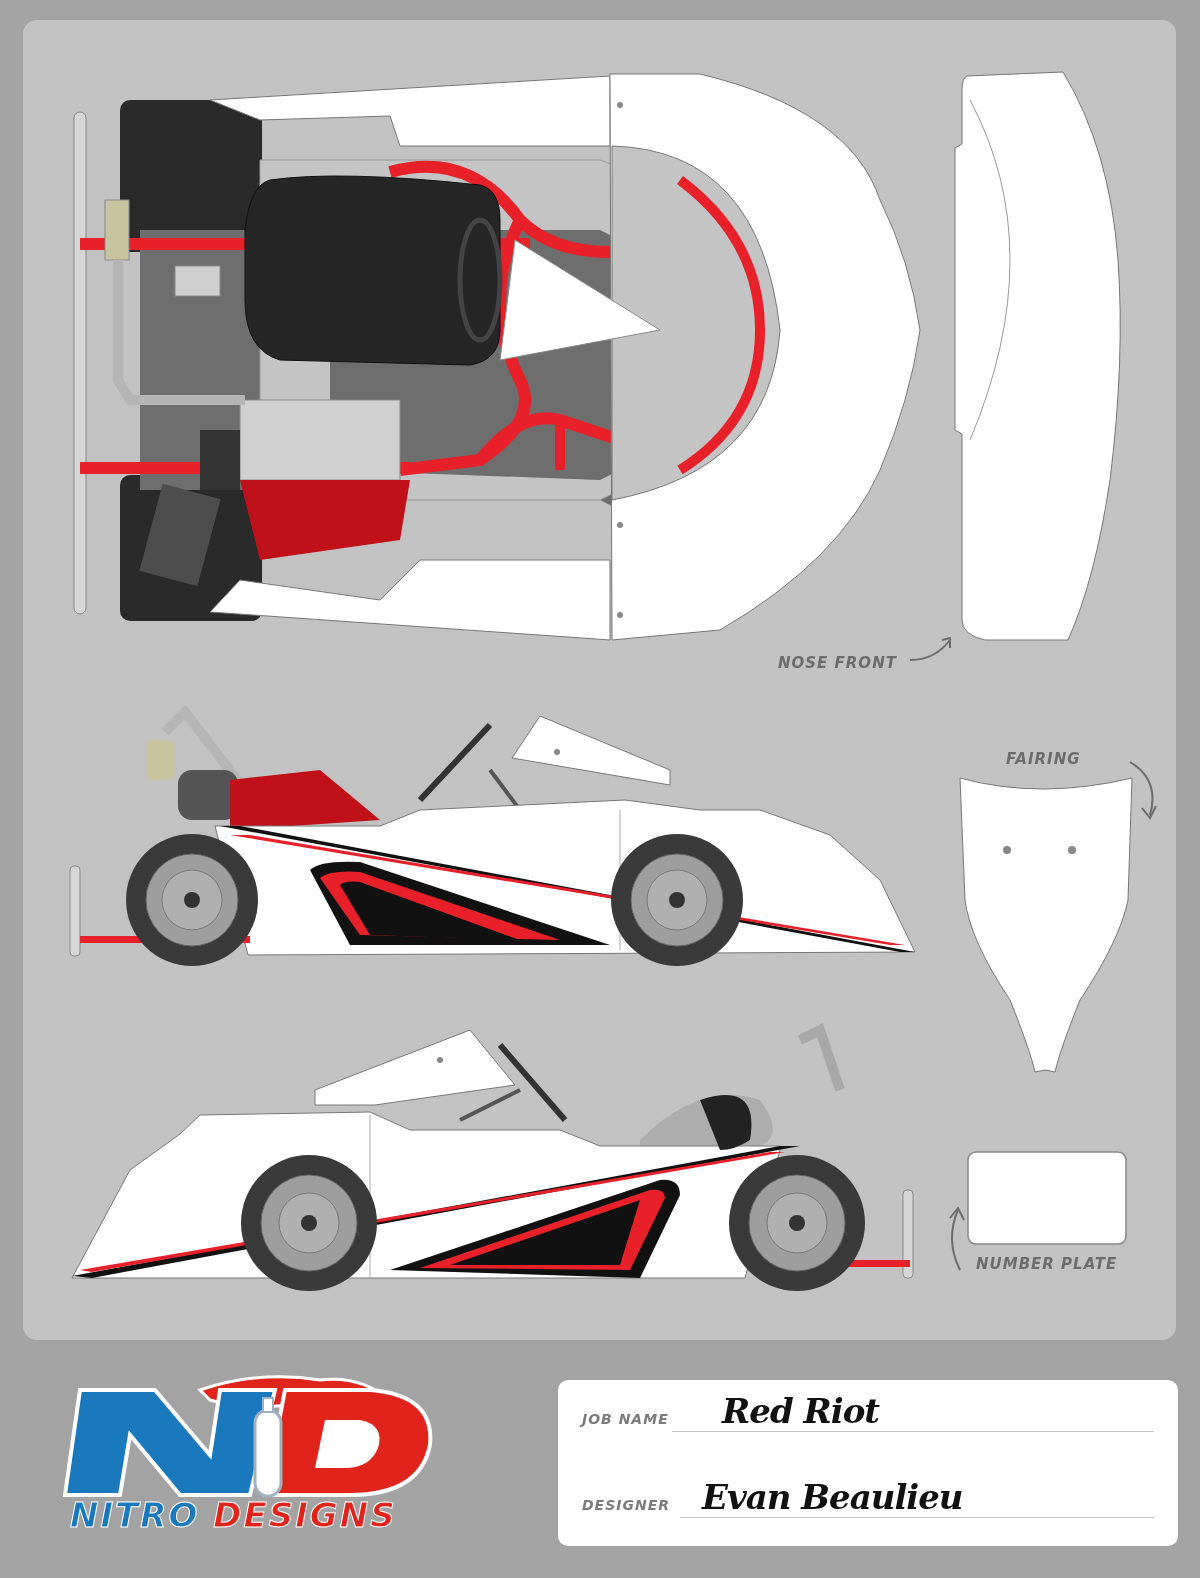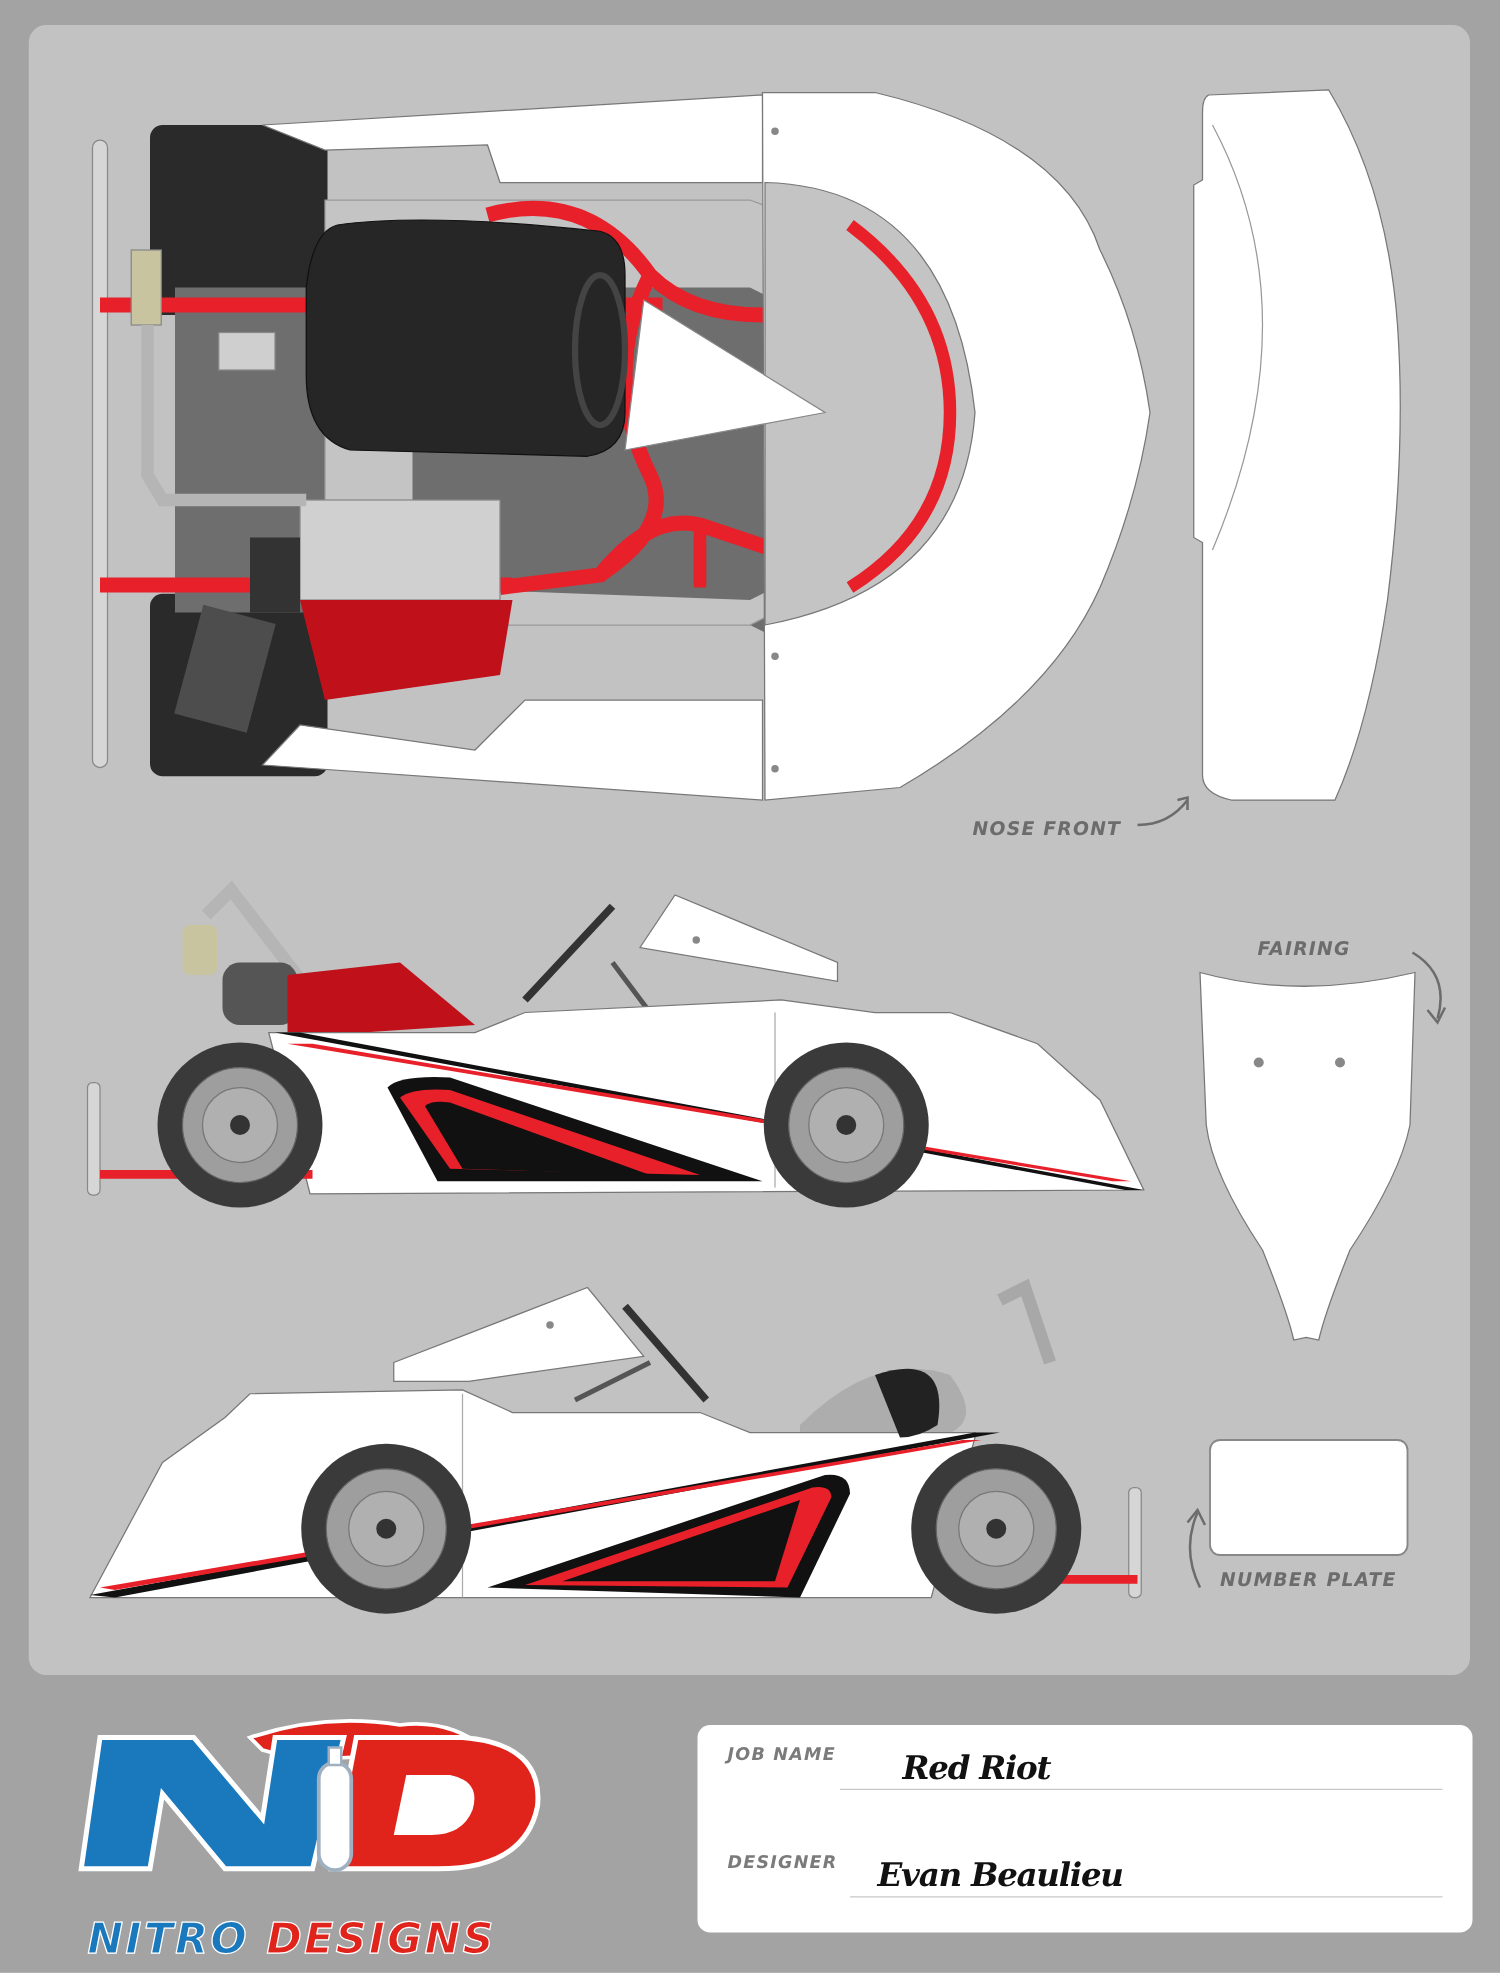--- a/index.html
+++ b/index.html
@@ -18,31 +18,31 @@
     text-transform:uppercase;
     text-align:right;
   }
   .titleblock {
     position:absolute; left:558px; top:1380px; width:620px; height:166px;
     background:#ffffff; border-radius:10px;
   }
   .tb-row { position:absolute; left:24px; right:24px; height:40px; }
   .tb-row .line { position:absolute; bottom:0; right:0; height:1px; background:#c8c8c8; }
   .tb-label {
-    position:absolute; bottom:20px; left:0; color:#7b7b7b; font-style:italic;
+    position:absolute; bottom:5px; left:0; color:#7b7b7b; font-style:italic;
     font-family:"DejaVu Sans", sans-serif; font-size:14px; font-weight:bold; letter-spacing:1px;
   }
   .tb-value {
     position:absolute; bottom:4px; color:#111; font-style:italic; font-weight:bold;
-    font-family:"DejaVu Serif", serif; font-size:26px; line-height:1; letter-spacing:-1px;
+    font-family:"DejaVu Serif", serif; font-size:34px; line-height:1; letter-spacing:-1px;
   }
   .logo { position:absolute; left:60px; top:1370px; width:420px; height:180px; }
   .logo-text {
     position:absolute; left:10px; top:125px; font-family:"DejaVu Sans", sans-serif;
-    font-weight:bold; font-style:italic; font-size:34px; letter-spacing:2px;margin-top:36px;
+    font-weight:bold; font-style:italic; font-size:34px; letter-spacing:2px;
     -webkit-text-stroke:1px #fff;
   }
   .logo-text .nitro { color:#1a78bd; }
   .logo-text .designs { color:#e0241b; }
 </style>
 </head>
 <body>
 
 <div class="canvas">
   <svg width="1153" height="1320" viewBox="0 0 1153 1320">

